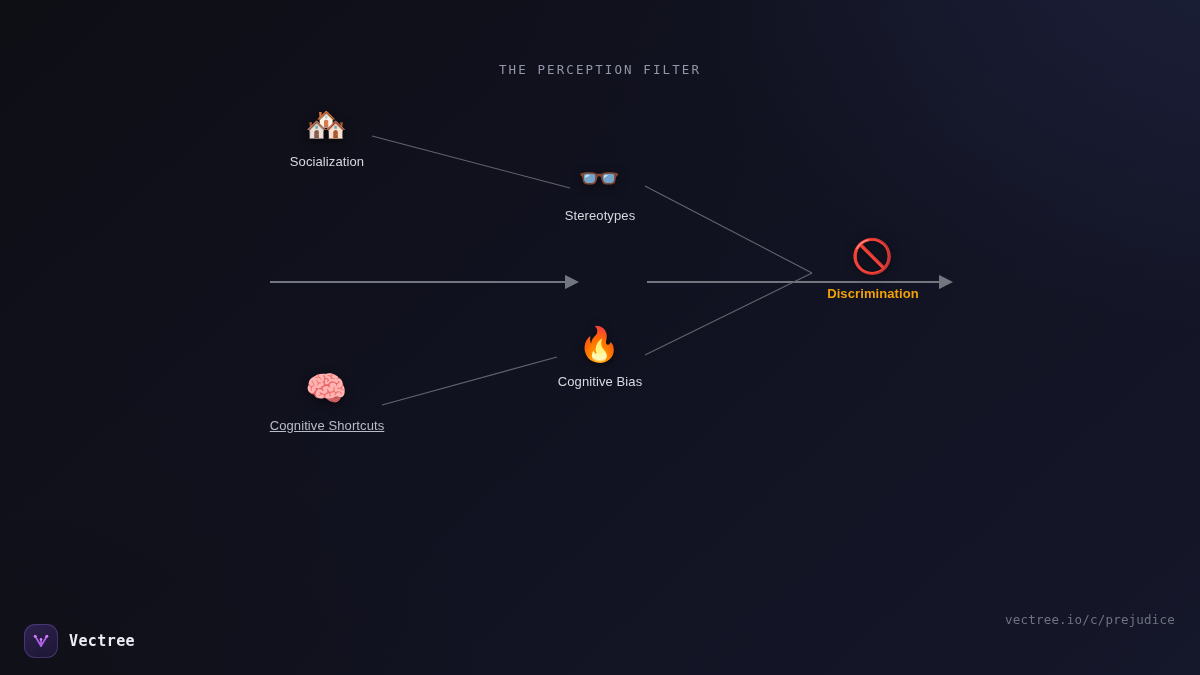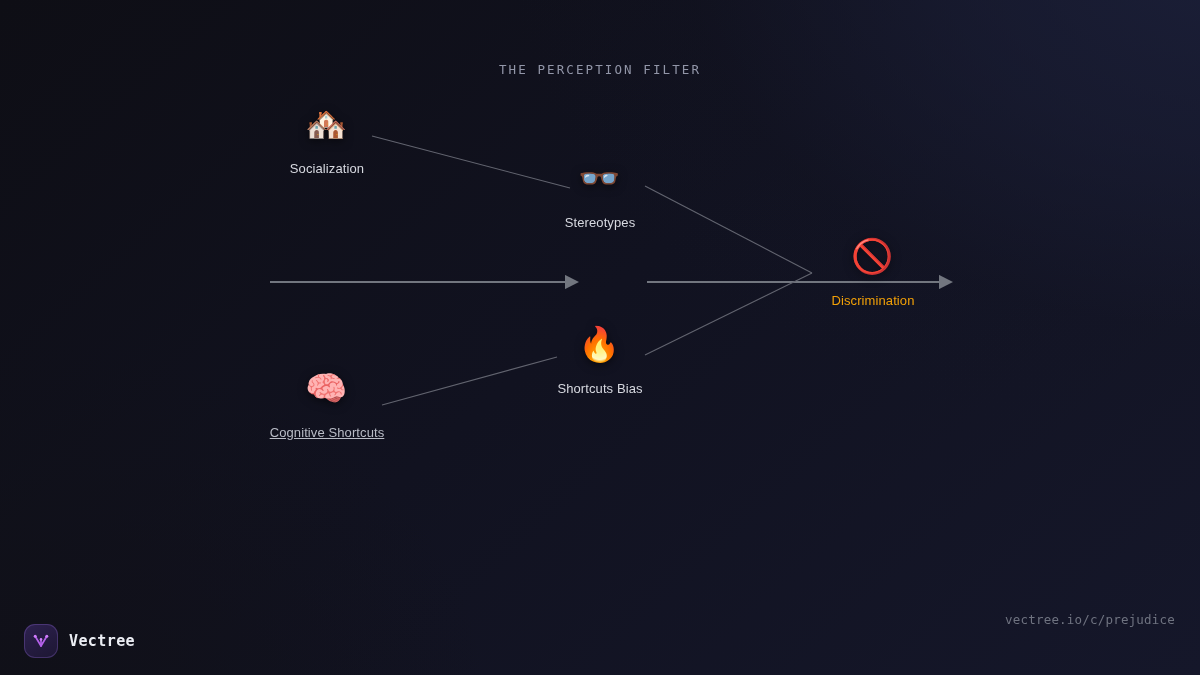--- a/index.html
+++ b/index.html
@@ -55,27 +55,28 @@
   }
   .node-emoji {
     font-family: "DejaVu Sans", sans-serif;
     font-size: 34px;
     line-height: 40px;
     display: block;
     filter: drop-shadow(0 2px 5px rgba(0,0,0,0.55));
   }
   .node-label {
     display: block;
-    margin-top: 17px;
+    margin-top: 10px;
     font-size: 13px;
     color: #d7d9e0;
     letter-spacing: 0.1px;
   }
   .node.accent .node-label {
     color: #f2a007;
+    font-weight: bold;
   }
   .node.muted .node-label {
     color: #b9bcc6;
     text-decoration: underline;
   }
 
   
   #node-socialization      { left: 327px; top: 104px; }
   #node-stereotypes        { left: 600px; top: 158px; }
   #node-cognitive-shortcuts{ left: 327px; top: 368px; }
@@ -164,21 +165,21 @@
     <span class="node-label">Stereotypes</span>
   </div>
 
   <div class="node muted" id="node-cognitive-shortcuts">
     <span class="node-emoji">🧠</span>
     <span class="node-label">Cognitive Shortcuts</span>
   </div>
 
   <div class="node" id="node-emotional-bias">
     <span class="node-emoji">🔥</span>
-    <span class="node-label">Shortcuts Bias</span>
+    <span class="node-label">Cognitive Bias</span>
   </div>
 
   <div class="node accent" id="node-discrimination">
     <span class="node-emoji">🚫</span>
     <span class="node-label">Discrimination</span>
   </div>
 
   <div class="brand">
     <div class="brand-row">
       <span class="brand-logo">

